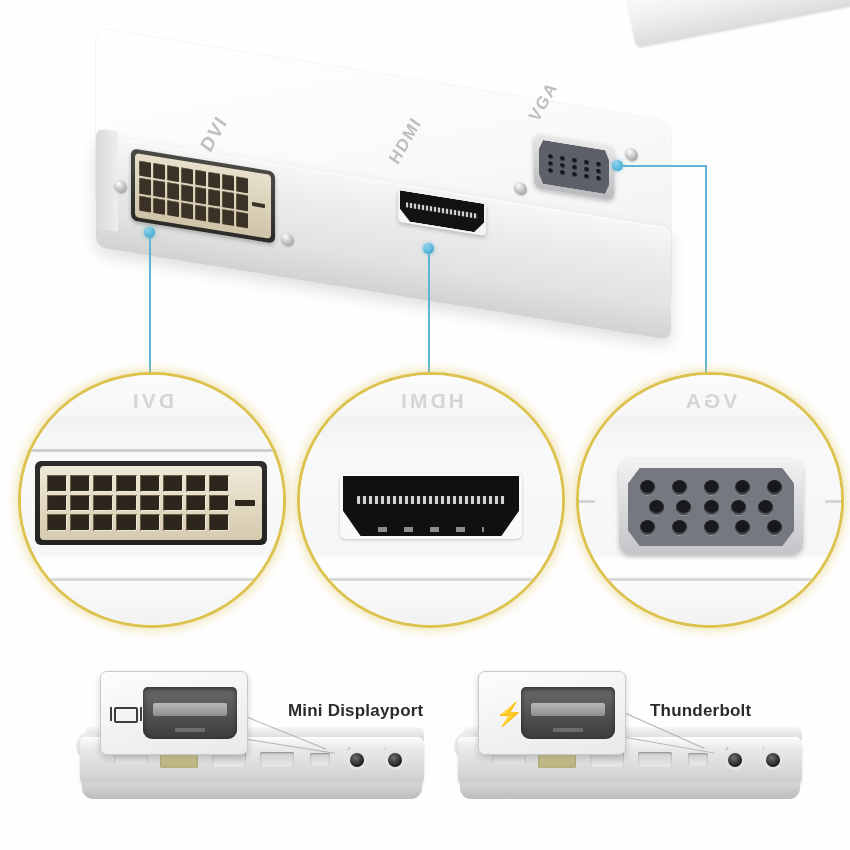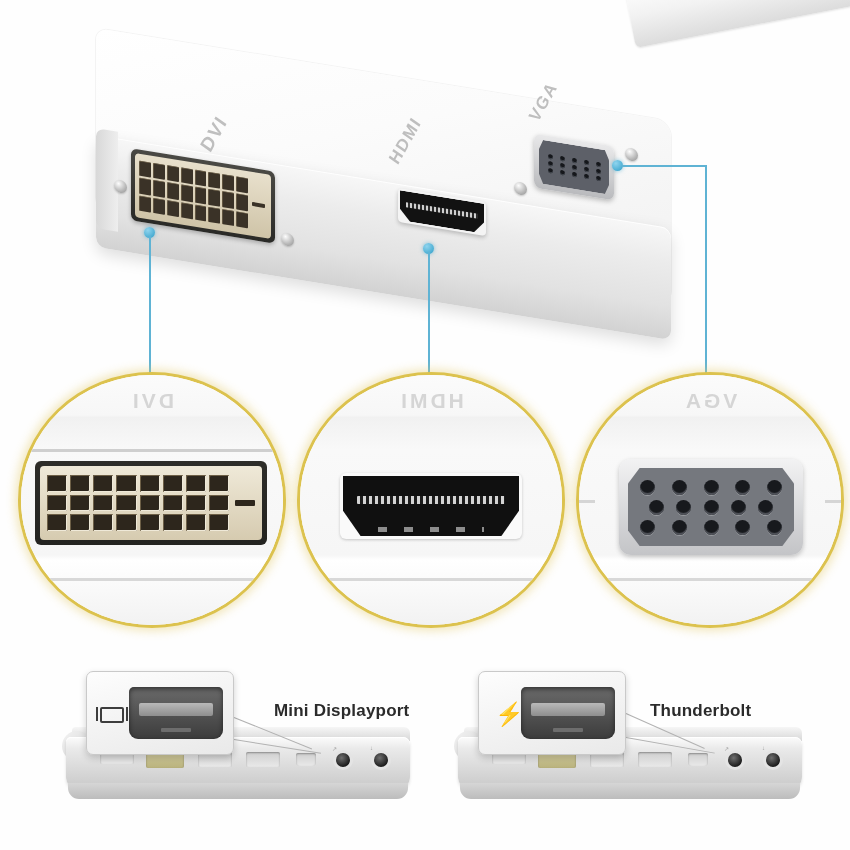--- a/index.html
+++ b/index.html
@@ -137,21 +137,21 @@
        padding:5px 12px;box-sizing:border-box;}
   .vga-big-row{display:flex;justify-content:space-between;}
   .vga-big-row i{width:15px;height:15px;border-radius:50%;background:#17191d;
        box-shadow:inset 0 -2px 1px #53565d, 0 1px 0 rgba(255,255,255,.25);}
   .vga-big-row.mid{padding:0 9px;}
   .vga-tab{position:absolute;top:50%;width:16px;height:3px;background:#d5d5d5;}
   .vga-tab.l{left:0;} .vga-tab.r{right:0;}
 
   
   .laptop{position:absolute;width:360px;height:150px;}
-  .lp1{left:58px;top:665px;}
+  .lp1{left:72px;top:665px;}
   .lp2{left:450px;top:665px;}
 
   .lp-edge{position:absolute;left:8px;top:72px;width:344px;height:52px;
        background:linear-gradient(180deg,#fcfcfc 0%,#eaeaea 22%,#dcdcdc 55%,#c9c9c9 100%);
        border-radius:5px 7px 12px 12px;
        box-shadow:inset 0 1px 0 #fff,0 2px 3px rgba(0,0,0,.12);}
   .lp-lid{position:absolute;left:14px;top:62px;width:338px;height:14px;
        background:linear-gradient(180deg,#f6f6f6,#d7d7d7);border-radius:4px 6px 0 0;}
   .lp-hinge{position:absolute;left:4px;top:66px;width:30px;height:30px;
        border-radius:50%;background:linear-gradient(135deg,#f4f4f4,#cfcfcf);}

